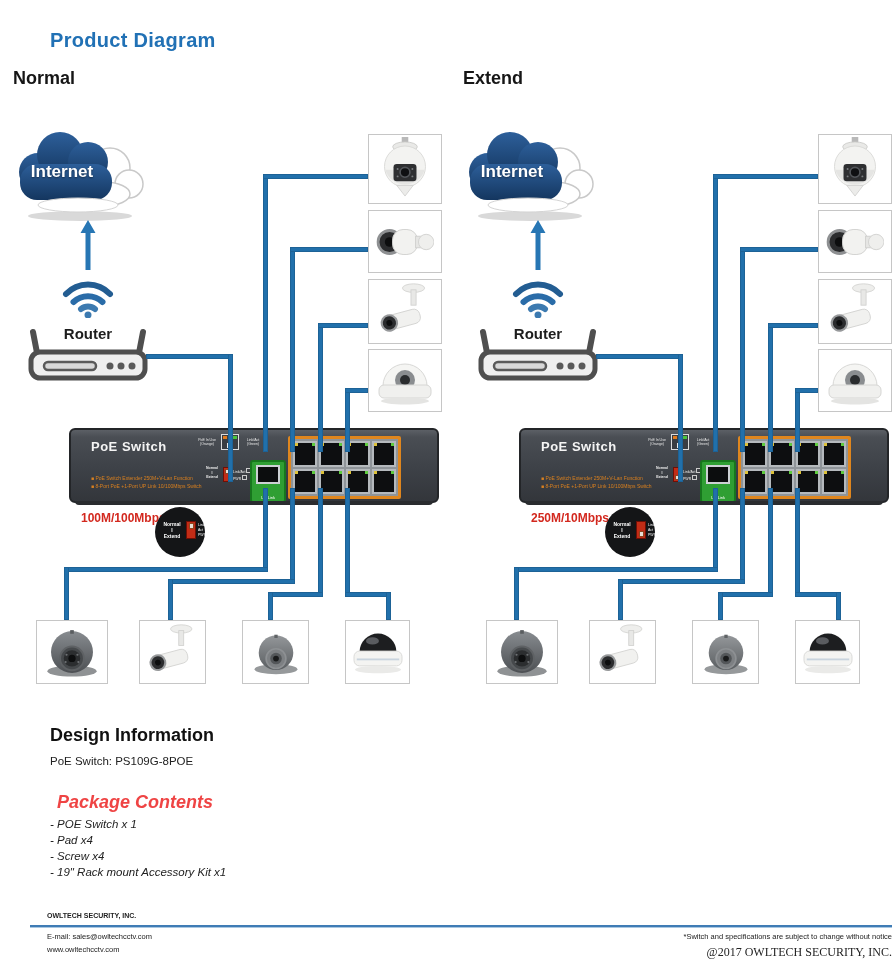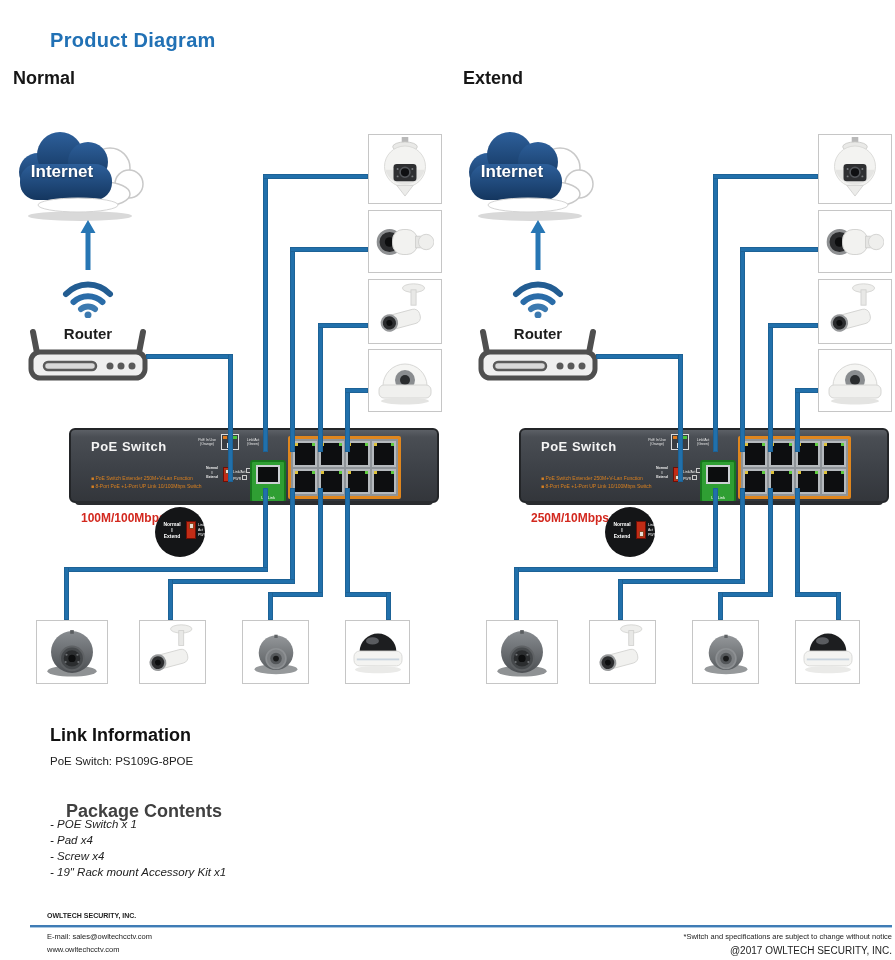--- a/index.html
+++ b/index.html
@@ -56,29 +56,29 @@
   .speed{position:absolute;left:33px;top:451px;font-size:12px;font-weight:bold;color:#d3281e;z-index:2;margin-left:48px;}
   .dip-callout{position:absolute;left:155px;top:447px;width:50px;height:50px;border-radius:50%;background:#141517;overflow:hidden;z-index:3;color:#fff;}
   .dc-labels{position:absolute;left:5px;top:14px;width:24px;font-size:5px;line-height:6px;text-align:center;font-weight:bold;}
   .dc-switch{left:31px;top:14px;width:10px;height:18px;}
   .dc-switch .dc-handle{left:2px;width:5px;height:6px;}
   .dc-side{position:absolute;left:43px;top:16px;font-size:3.5px;line-height:5px;}
 
   
   .order-heading{position:absolute;left:50px;top:725px;font-size:18px;font-weight:bold;color:#111;margin:0;}
   .order-model{position:absolute;left:50px;top:755px;font-size:11.5px;color:#222;}
-  .package-heading{position:absolute;left:50px;top:785px;font-size:18px;font-weight:bold;color:#404040;margin:16px;}
+  .package-heading{position:absolute;left:50px;top:785px;font-size:18px;font-weight:bold;color:#ef4444;margin:7px;font-style:italic;}
   .package-list{position:absolute;left:50px;top:816px;font-size:11.5px;color:#222;line-height:16px;font-style:italic;}
 
   .footer-company{position:absolute;left:47px;top:912px;font-size:7px;font-weight:bold;color:#222;}
   .footer-rule{position:absolute;left:30px;top:925px;width:862px;height:3px;background:linear-gradient(180deg,#3f7cb5 0 66%,#aac8e2 66% 100%);}
   .footer-email{position:absolute;left:47px;top:932px;font-size:7.5px;color:#222;}
   .footer-web{position:absolute;left:47px;top:945px;font-size:7.5px;color:#222;}
   .footer-disclaimer{position:absolute;right:34px;top:932px;font-size:7.5px;color:#222;text-align:right;}
-  .footer-copyright{position:absolute;right:34px;top:945px;font-size:10px;color:#222;text-align:right;}
+  .footer-copyright{position:absolute;right:34px;top:945px;font-size:12px;color:#222;text-align:right;font-family:Liberation Serif, serif;}
 </style>
 </head>
 <body>
 
 <svg width="0" height="0" style="position:absolute" aria-hidden="true">
   <defs>
     <linearGradient id="gradCloud" x1="0" y1="0" x2="0" y2="1">
       <stop offset="0" stop-color="#2d5f9a"></stop>
         <stop offset="1" stop-color="#14365f"></stop>
     </linearGradient>
@@ -497,21 +497,21 @@
           <use href="#sym-cam-eyeball2"></use>
         </svg>
     </div>
     <div class="cam-box" style="left:345px;top:560px;width:63px;height:62px">
       <svg width="56" height="48" viewBox="0 0 60 52">
           <use href="#sym-cam-domedark"></use>
         </svg>
     </div>
   </section>
 
-  <h2 class="order-heading">Link Information</h2>
+  <h2 class="order-heading">Design Information</h2>
   <div class="order-model">PoE Switch: PS109G-8POE</div>
   <h2 class="package-heading">Package Contents</h2>
   <div class="package-list">
     <div>- POE Switch x 1</div>
     <div>- Pad x4</div>
     <div>- Screw x4</div>
     <div>- 19" Rack mount Accessory Kit x1</div>
   </div>
 
   <div class="footer-company">OWLTECH SECURITY, INC.</div>

